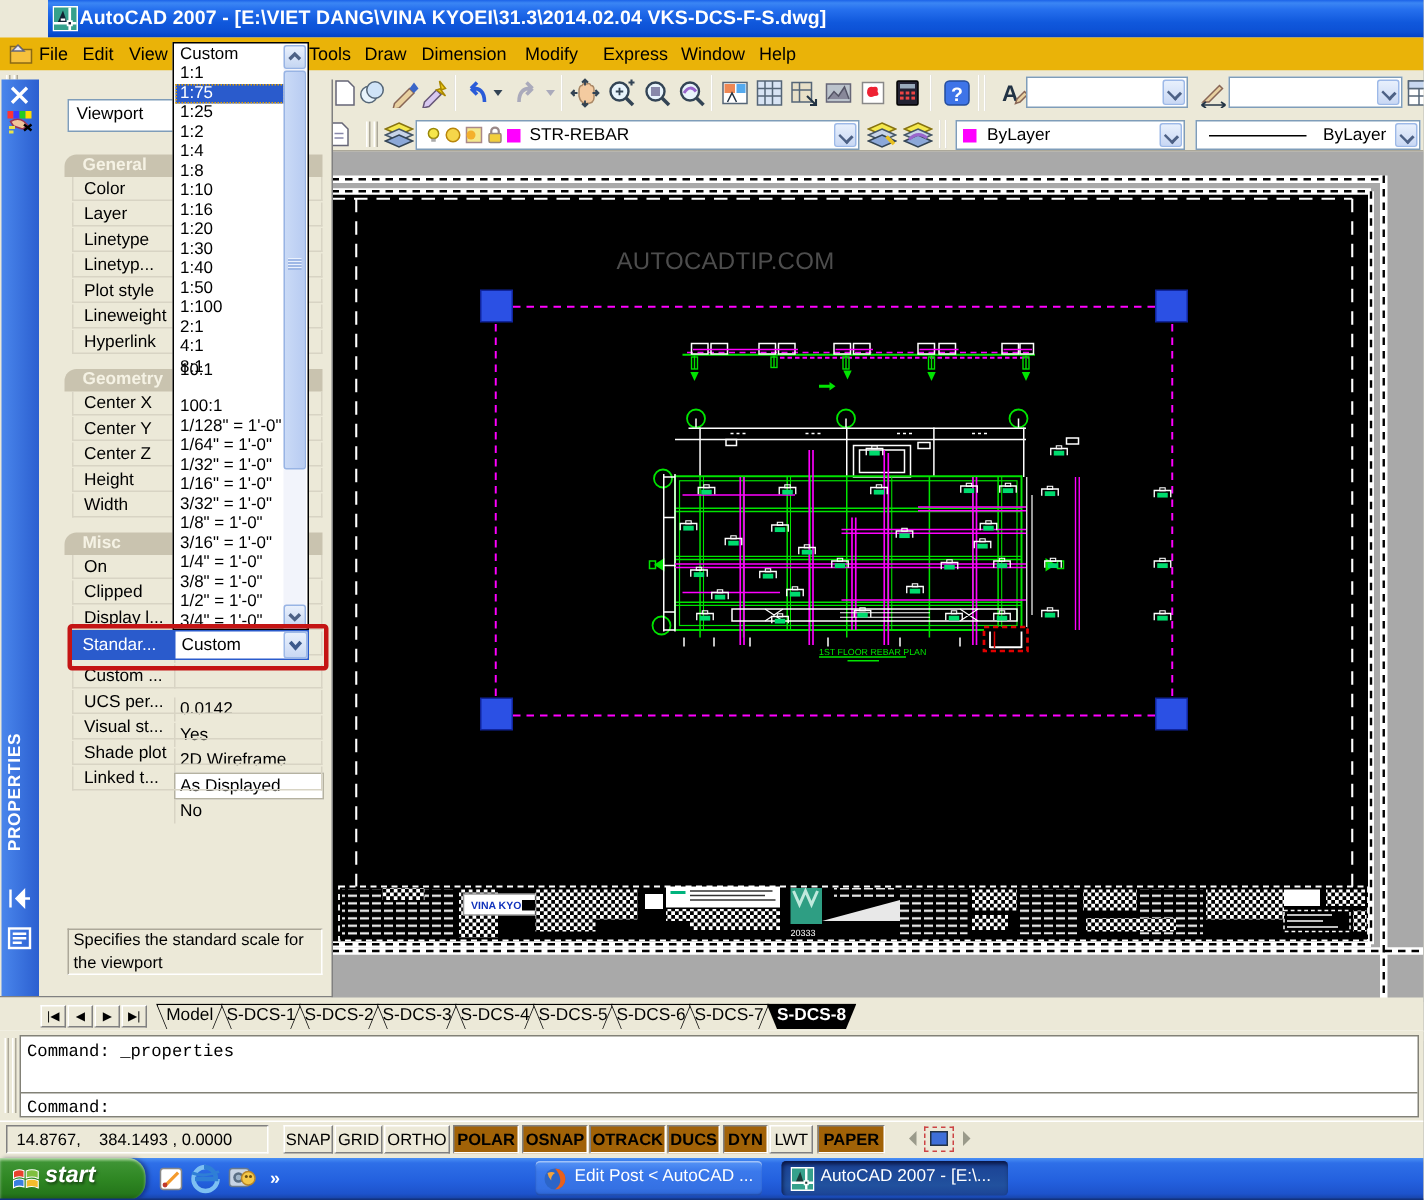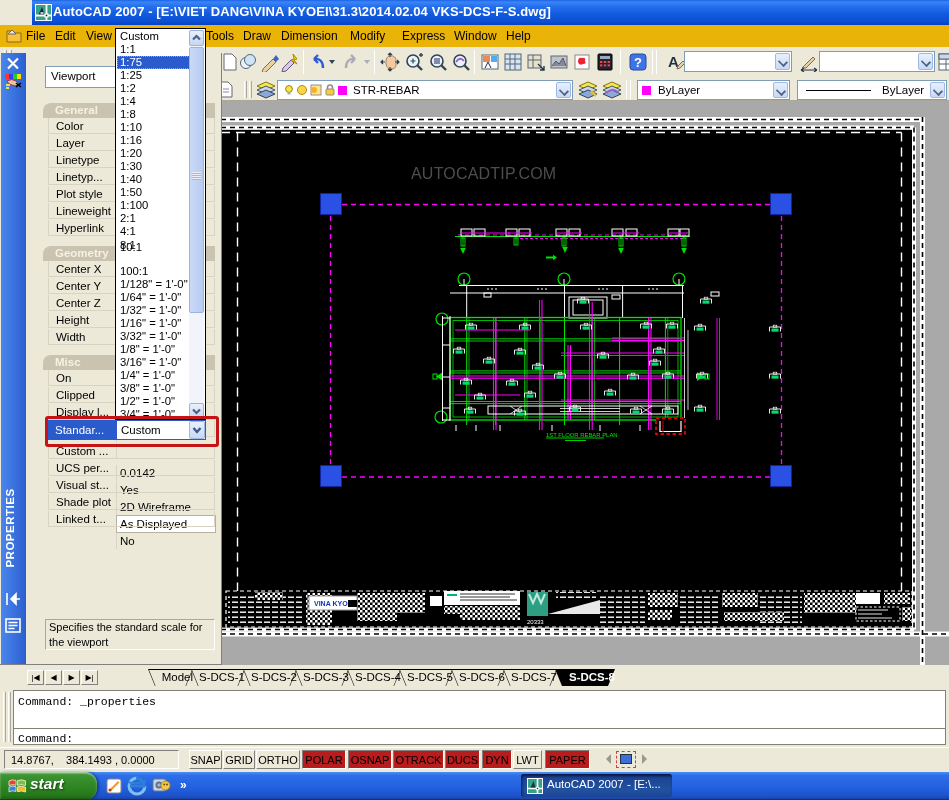--- a/index.html
+++ b/index.html
@@ -42,34 +42,34 @@
 
 #popup { position:absolute; left:115px; top:28px; width:91px; height:392px; background:#fff; border:1px solid #000; z-index:50; }
 #popup .it { position:absolute; left:1px; width:73px; height:13px; font-size:11.3px; line-height:13px; padding-left:3px; white-space:nowrap; }
 #popup .sel { background:#2A5BCC; color:#fff; outline:1px dotted #E5A200; outline-offset:-1px; }
 #psb { position:absolute; right:1px; top:1px; width:15px; height:389px; background:#F2F4FB; }
 .sbtn { position:absolute; left:0; width:15px; height:16px; background:linear-gradient(180deg,#E9F0FC,#C5D6F2); border:1px solid #98B4E4; border-radius:2px; }
 
 
 #tabsrow { position:absolute; left:0; top:665px; width:949px; height:29px; background:#ECE9D8; }
 .navb { position:absolute; top:5px; width:17px; height:15px; background:#ECE9D8; border:1px solid; border-color:#fff #808080 #808080 #fff; text-align:center; font-size:8px; line-height:14px; }
-.tab { position:absolute; top:4px; height:17px; font-size:11.5px; text-align:right; line-height:17px; color:#000;margin-left:44px; }
+.tab { position:absolute; top:4px; height:17px; font-size:11.5px; text-align:center; line-height:17px; color:#000; }
 .tab .shape { position:absolute; left:0; top:0; width:100%; height:100%; background:#000; clip-path:polygon(0 0,100% 0,calc(100% - 7px) 100%,7px 100%); }
 .tab .inner { position:absolute; left:1px; top:1px; right:1px; bottom:0; background:#ECE9D8; clip-path:polygon(0 0,100% 0,calc(100% - 6.5px) 100%,6.5px 100%); }
 .tab .t { position:relative; }
 
 
 #cmd { position:absolute; left:0; top:687px; width:949px; height:60px; background:#ECE9D8; }
 #cmdbox { position:absolute; left:13px; top:3px; width:933px; height:55px; background:#fff; border:1px solid #828177; font-family:"Liberation Mono",monospace; font-size:11.5px; }
 
 
 #status { position:absolute; left:0; top:747px; width:949px; height:25px; background:#ECE9D8; border-top:1px solid #fff; font-size:11.5px; }
 .stbtn { position:absolute; top:2px; height:19px; line-height:18px; font-size:11px; text-align:center; }
 .up { border:1px solid; border-color:#fff #808080 #808080 #fff; background:#ECE9D8; }
-.dn { border:1px solid; border-color:#808080 #fff #fff #808080; background:#b91c1c; }
+.dn { border:1px solid; border-color:#808080 #fff #fff #808080; background:#a16207;font-weight:bold; }
 
 
 #task { position:absolute; left:0; top:772px; width:949px; height:28px;
   background:linear-gradient(180deg,#4A90F4 0%,#2E6FE8 12%,#2360DE 55%,#1D53CC 85%,#16409E 100%); }
 .tbtn { position:absolute; top:2px; height:23px; border-radius:3px; color:#fff; font-size:11.5px;
   background:linear-gradient(180deg,#5795F6 0%,#3B79EC 30%,#3571E3 80%,#2C64D4 100%);
   box-shadow:inset 0 1px 0 rgba(255,255,255,.45), inset 0 -1px 1px rgba(0,0,30,.25); }
 .tbtn .tl { position:absolute; left:26px; top:4px; white-space:nowrap; overflow:hidden; }
 </style></head>
 <body>
@@ -848,20 +848,28 @@
     </svg>
 <svg style="position:absolute;left:152px;top:5px" width="19" height="17" viewBox="0 0 19 17">
       <rect x="1" y="2" width="13" height="12" rx="2" fill="#C8D4E4" stroke="#68798C"></rect>
       <circle cx="7" cy="8" r="3.5" fill="#5A6E84"></circle>
       <circle cx="7" cy="8" r="1.8" fill="#9FB4C8"></circle>
       <circle cx="13.5" cy="8.5" r="4.5" fill="#F4C84A" stroke="#B8862A"></circle>
       <circle cx="12.2" cy="7.4" r="1" fill="#6B4F12"></circle>
       <circle cx="15" cy="7.4" r="1" fill="#6B4F12"></circle>
     </svg>
 <div style="position:absolute;left:180px;top:6px;color:#fff;font-size:12px;font-weight:bold">»</div>
+<div class="tbtn" style="left:357px;width:151px;">
+      <svg style="position:absolute;left:5px;top:4px" width="16" height="16" viewBox="0 0 16 16">
+        <circle cx="8" cy="8" r="7" fill="#2C65C8"></circle>
+        <path d="M8 1 A7 7 0 0 1 15 8 A7 7 0 0 1 8 15 Q12 12 11.5 8 Q11 4.5 8 1 Z" fill="#E8601C"></path>
+        <path d="M3 4 Q6 2.5 8 4 Q5 6 5.5 9 Q3.5 7 3 4Z" fill="#F4A43C"></path>
+      </svg>
+      <div class="tl">Edit Post &lt; AutoCAD ...</div>
+    </div>
 <div class="tbtn" style="left:521px;width:151px;background:linear-gradient(180deg,#16357E 0%,#1C4496 15%,#21519E 70%,#1C4496 100%);box-shadow:inset 1px 2px 3px rgba(0,0,30,.6);">
       <svg style="position:absolute;left:6px;top:4px" width="16" height="16" viewBox="0 0 16 16">
         <rect x="0" y="0" width="16" height="16" fill="#fff"></rect>
         <rect x="1" y="1" width="14" height="14" fill="#35A18C"></rect>
         <path d="M3 11 L6.5 3 L9 11 Z" fill="#1A3A38"></path>
         <path d="M1 10.5 H15 M10.5 1 V15" stroke="#fff" stroke-width="1.6"></path>
         <rect x="8.8" y="8.8" width="3.4" height="3.4" fill="#fff"></rect>
         <rect x="9.8" y="9.8" width="1.4" height="1.4" fill="#1A3A38"></rect>
       </svg>
       <div class="tl">AutoCAD 2007 - [E:\...</div>

